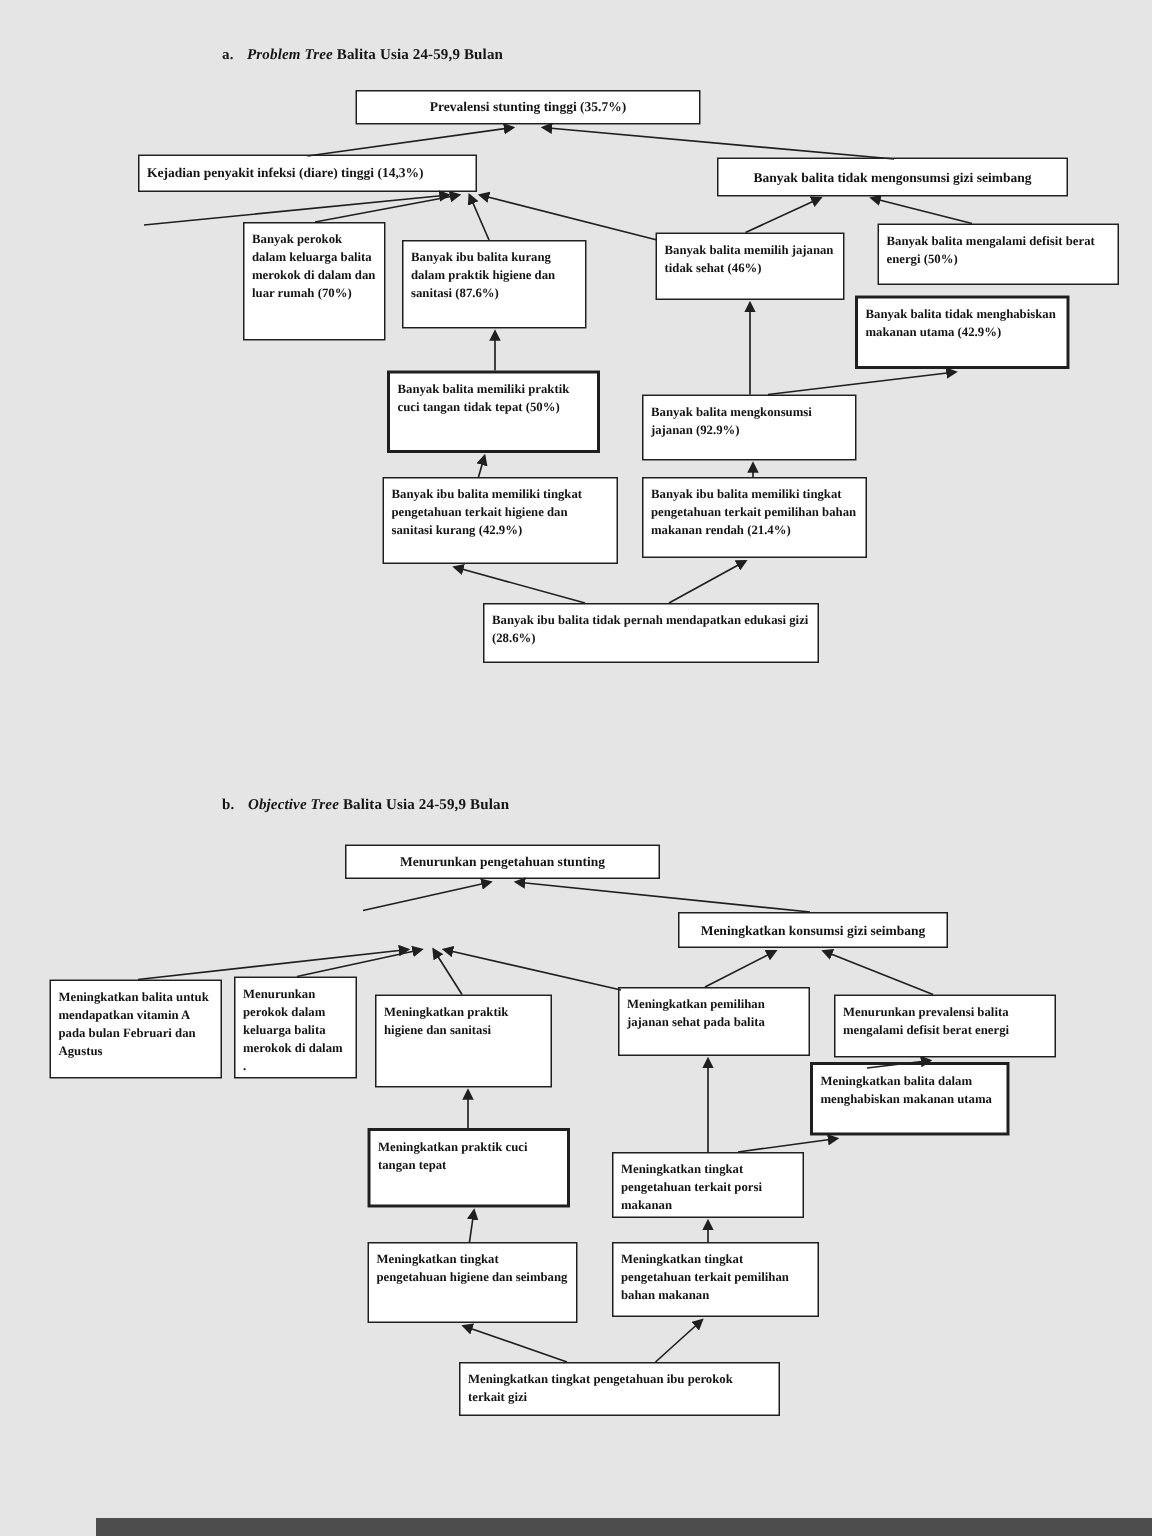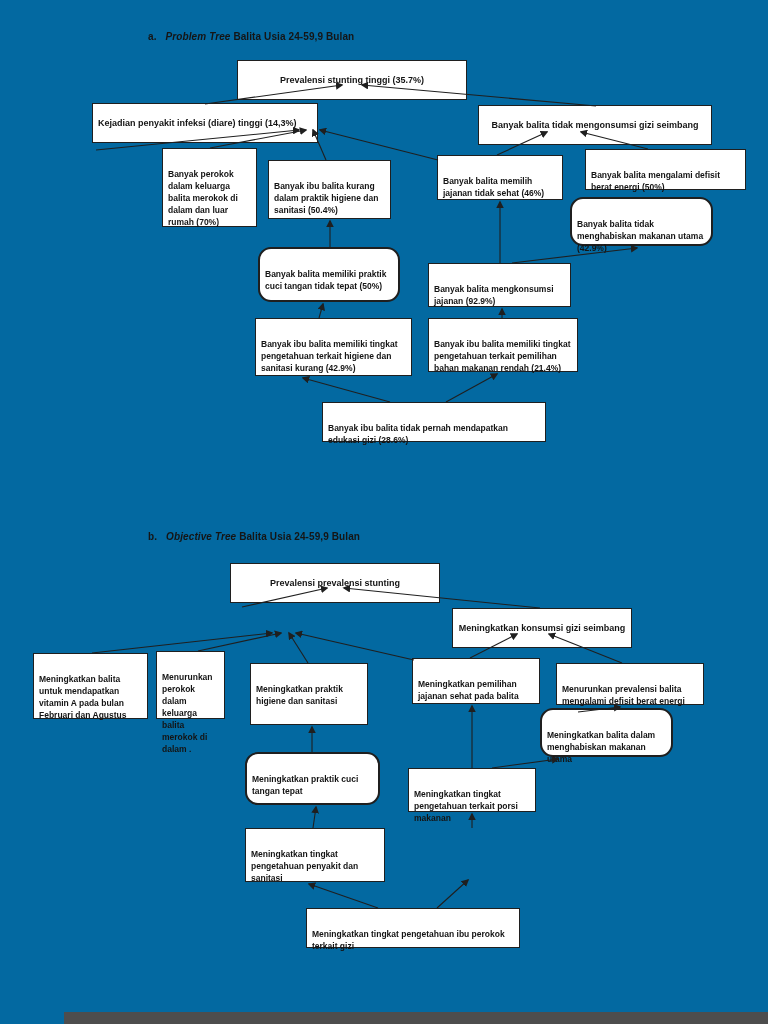--- a/index.html
+++ b/index.html
@@ -1,31 +1,31 @@
 <!DOCTYPE html>
 <html><head>
 <meta charset="utf-8">
 <style>
   html,body { margin:0; padding:0; background:#ffffff; }
   .page {
-    position:relative; width:768px; height:1024px; background:#0369a1;
-    font-family:Liberation Sans, sans-serif; color:#111; overflow:hidden;
+    position:relative; width:768px; height:1024px; background:#e5e5e5;
+    font-family:Liberation Serif, serif; color:#111; overflow:hidden;
   }
   .tree-title {
     position:absolute; font-size:10px; font-weight:bold; color:#151515;
     white-space:nowrap; letter-spacing:.1px;
   }
   .tree-title .tlabel { margin-right:9px; }
   .node {
     position:absolute; box-sizing:border-box; background:#ffffff;
-    border:1.4px solid #1f1f1f; padding:19px 5px;
+    border:1.4px solid #1f1f1f; padding:4px 5px;
     font-size:8.5px; font-weight:bold; line-height:1.42; color:#141414;
     z-index:2; text-align:left;
   }
-  .node.thick { border-width:2.2px;border-radius:13px; }
+  .node.thick { border-width:2.2px; }
   .node.center { display:flex; align-items:center; justify-content:center; text-align:center; font-size:9px; }
   .node.vcenter { display:flex; align-items:center; text-align:right; font-size:9px; }
   svg.arrows { position:absolute; left:0; top:0; z-index:3; pointer-events:none; }
   svg.arrows line { stroke:#1f1f1f; stroke-width:1.1; }
   .bottom-bar {
     position:absolute; left:64px; right:0; bottom:0; height:12px;
     background:#4d4d4d; z-index:4;
   }
 </style>
 </head>
@@ -76,42 +76,43 @@
 
   <div class="tree-title" style="left:148px; top:31px">
     <span class="tlabel">a.</span><i>Problem Tree</i>
     <span>Balita Usia 24-59,9 Bulan</span>
   </div>
 
   <div class="node center" style="left:237px; top:60px;  width:230px; height:23px">Prevalensi stunting tinggi (35.7%)</div>
   <div class="node vcenter" style="left:92px;  top:103px; width:226px; height:25px">Kejadian penyakit infeksi (diare) tinggi (14,3%)</div>
   <div class="node center" style="left:478px; top:105px; width:234px; height:26px">Banyak balita tidak mengonsumsi gizi seimbang</div>
   <div class="node" style="left:162px; top:148px; width:95px;  height:79px">Banyak perokok dalam keluarga balita merokok di dalam dan luar rumah (70%)</div>
-  <div class="node" style="left:268px; top:160px; width:123px; height:59px">Banyak ibu balita kurang dalam praktik higiene dan sanitasi (50.4%)</div>
+  <div class="node" style="left:268px; top:160px; width:123px; height:59px">Banyak ibu balita kurang dalam praktik higiene dan sanitasi (87.6%)</div>
   <div class="node" style="left:437px; top:155px; width:126px; height:45px">Banyak balita memilih jajanan tidak sehat (46%)</div>
   <div class="node" style="left:585px; top:149px; width:161px; height:41px">Banyak balita mengalami defisit berat energi (50%)</div>
   <div class="node thick" style="left:570px; top:197px; width:143px; height:49px">Banyak balita tidak menghabiskan makanan utama (42.9%)</div>
   <div class="node thick" style="left:258px; top:247px; width:142px; height:55px">Banyak balita memiliki praktik cuci tangan tidak tepat (50%)</div>
   <div class="node" style="left:428px; top:263px; width:143px; height:44px">Banyak balita mengkonsumsi jajanan (92.9%)</div>
   <div class="node" style="left:255px; top:318px; width:157px; height:58px">Banyak ibu balita memiliki tingkat pengetahuan terkait higiene dan sanitasi kurang (42.9%)</div>
   <div class="node" style="left:428px; top:318px; width:150px; height:54px">Banyak ibu balita memiliki tingkat pengetahuan terkait pemilihan bahan makanan rendah (21.4%)</div>
   <div class="node" style="left:322px; top:402px; width:224px; height:40px">Banyak ibu balita tidak pernah mendapatkan edukasi gizi (28.6%)</div>
 
   <div class="tree-title" style="left:148px; top:531px">
     <span class="tlabel">b.</span><i>Objective Tree</i>
     <span>Balita Usia 24-59,9 Bulan</span>
   </div>
 
-  <div class="node center" style="left:230px; top:563px; width:210px; height:23px">Prevalensi prevalensi stunting</div>
+  <div class="node center" style="left:230px; top:563px; width:210px; height:23px">Menurunkan pengetahuan stunting</div>
   <div class="node center" style="left:452px; top:608px; width:180px; height:24px">Meningkatkan konsumsi gizi seimbang</div>
   <div class="node" style="left:33px;  top:653px; width:115px; height:66px">Meningkatkan balita untuk mendapatkan vitamin A pada bulan Februari dan Agustus</div>
-  <div class="node" style="left:156px; top:651px; width:69px;  height:68px">Menurunkan perokok dalam keluarga balita merokok di dalam .</div>
+  <div class="node" style="left:156px; top:651px; width:82px;  height:68px">Menurunkan perokok dalam keluarga balita merokok di dalam .</div>
   <div class="node" style="left:250px; top:663px; width:118px; height:62px">Meningkatkan praktik higiene dan sanitasi</div>
   <div class="node" style="left:412px; top:658px; width:128px; height:46px">Meningkatkan pemilihan jajanan sehat pada balita</div>
   <div class="node" style="left:556px; top:663px; width:148px; height:42px">Menurunkan prevalensi balita mengalami defisit berat energi</div>
   <div class="node thick" style="left:540px; top:708px; width:133px; height:49px">Meningkatkan balita dalam menghabiskan makanan utama</div>
   <div class="node thick" style="left:245px; top:752px; width:135px; height:53px">Meningkatkan praktik cuci tangan tepat</div>
   <div class="node" style="left:408px; top:768px; width:128px; height:44px">Meningkatkan tingkat pengetahuan terkait porsi makanan</div>
-  <div class="node" style="left:245px; top:828px; width:140px; height:54px">Meningkatkan tingkat pengetahuan penyakit dan sanitasi</div>
+  <div class="node" style="left:245px; top:828px; width:140px; height:54px">Meningkatkan tingkat pengetahuan higiene dan seimbang</div>
+  <div class="node" style="left:408px; top:828px; width:138px; height:50px">Meningkatkan tingkat pengetahuan terkait pemilihan bahan makanan</div>
   <div class="node" style="left:306px; top:908px; width:214px; height:36px">Meningkatkan tingkat pengetahuan ibu perokok terkait gizi</div>
 
   <div class="bottom-bar"></div>
 </div>
 
 </body></html>

